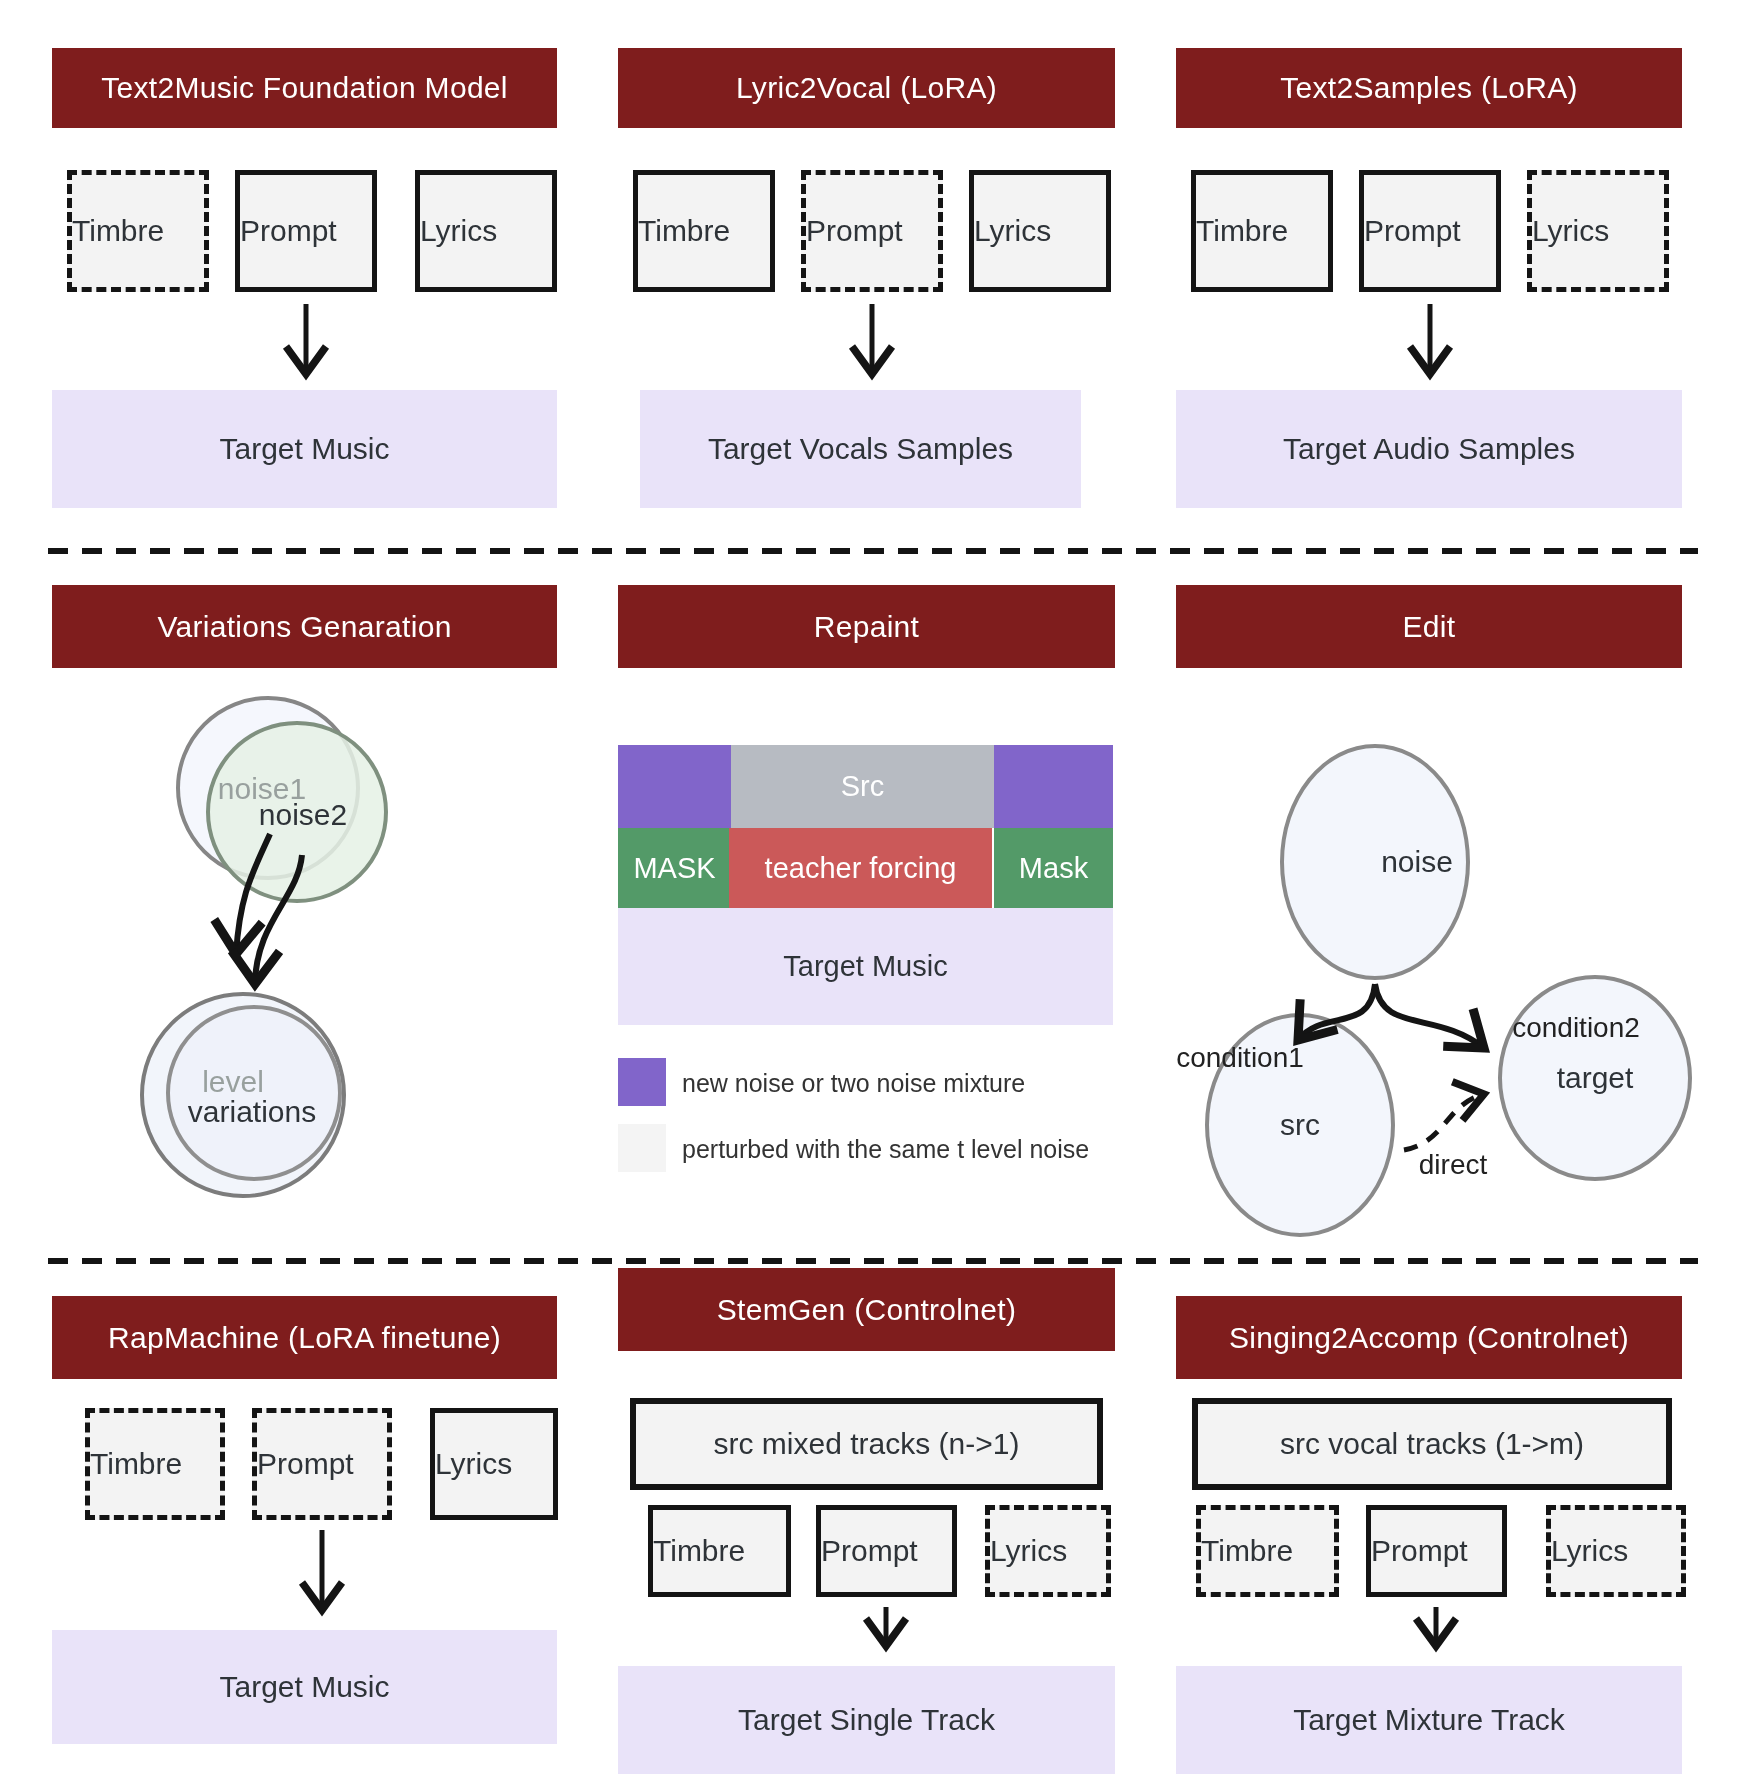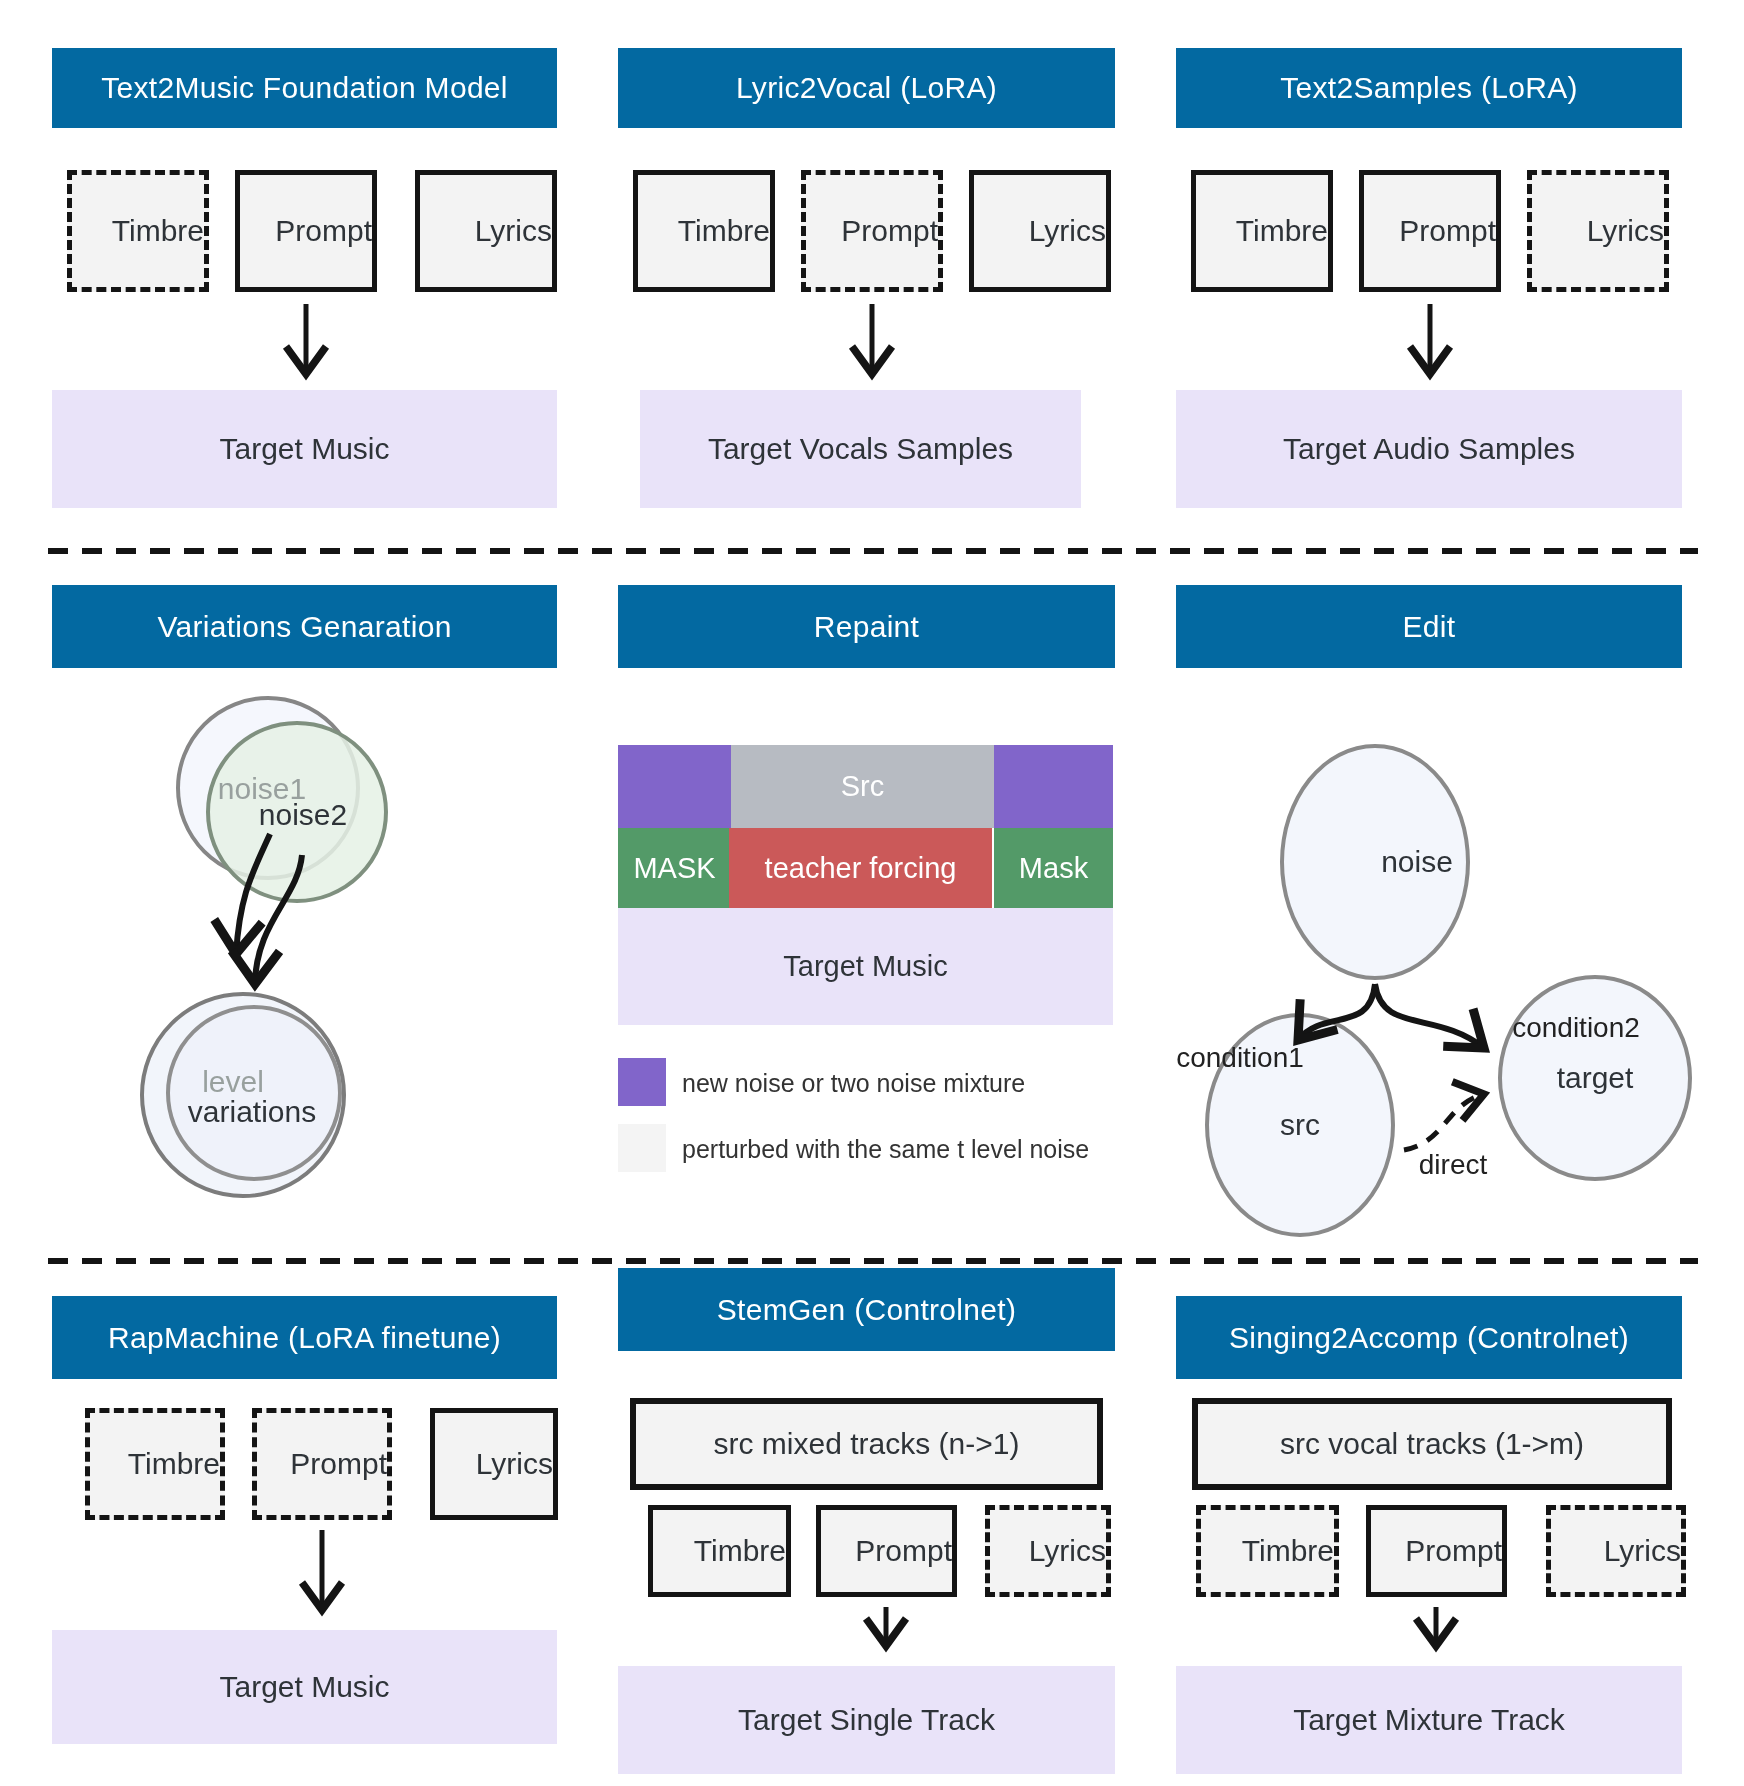--- a/index.html
+++ b/index.html
@@ -1,21 +1,21 @@
 <!DOCTYPE html>
 <html><head>
 <meta charset="utf-8">
 <style>
   html,body{margin:0;padding:0;background:#fff;}
   .canvas{position:relative;width:1744px;height:1786px;background:#ffffff;
           font-family:"Liberation Sans",sans-serif;color:#2e3338;overflow:hidden;}
   .canvas *{box-sizing:border-box;}
-  .hdr{position:absolute;background:#0369a1;color:#ffffff;display:flex;align-items:center;
+  .hdr{position:absolute;background:#7f1d1d;color:#ffffff;display:flex;align-items:center;
        justify-content:center;font-size:30px;letter-spacing:.3px;}
-  .ibox{position:absolute;background:#f3f3f3;display:flex;align-items:center;justify-content:flex-end;
+  .ibox{position:absolute;background:#f3f3f3;display:flex;align-items:center;justify-content:flex-start;
         font-size:30px;color:#2e3338;}
   .solid{border:5px solid #141414;}
   .dashed{border:5px dashed #141414;}
   .wbox{position:absolute;background:#f3f3f3;border:6px solid #141414;display:flex;align-items:center;
         justify-content:center;font-size:30px;color:#2e3338;}
   .target{position:absolute;background:#e9e3f9;display:flex;align-items:center;justify-content:center;
           font-size:30px;color:#2e3338;}
   .sep{position:absolute;height:6px;background:repeating-linear-gradient(90deg,#141414 0 20px,transparent 20px 34px);}
   .cell{position:absolute;display:flex;align-items:center;justify-content:center;font-size:29px;color:#ffffff;}
   .circle{position:absolute;border-radius:50%;}

